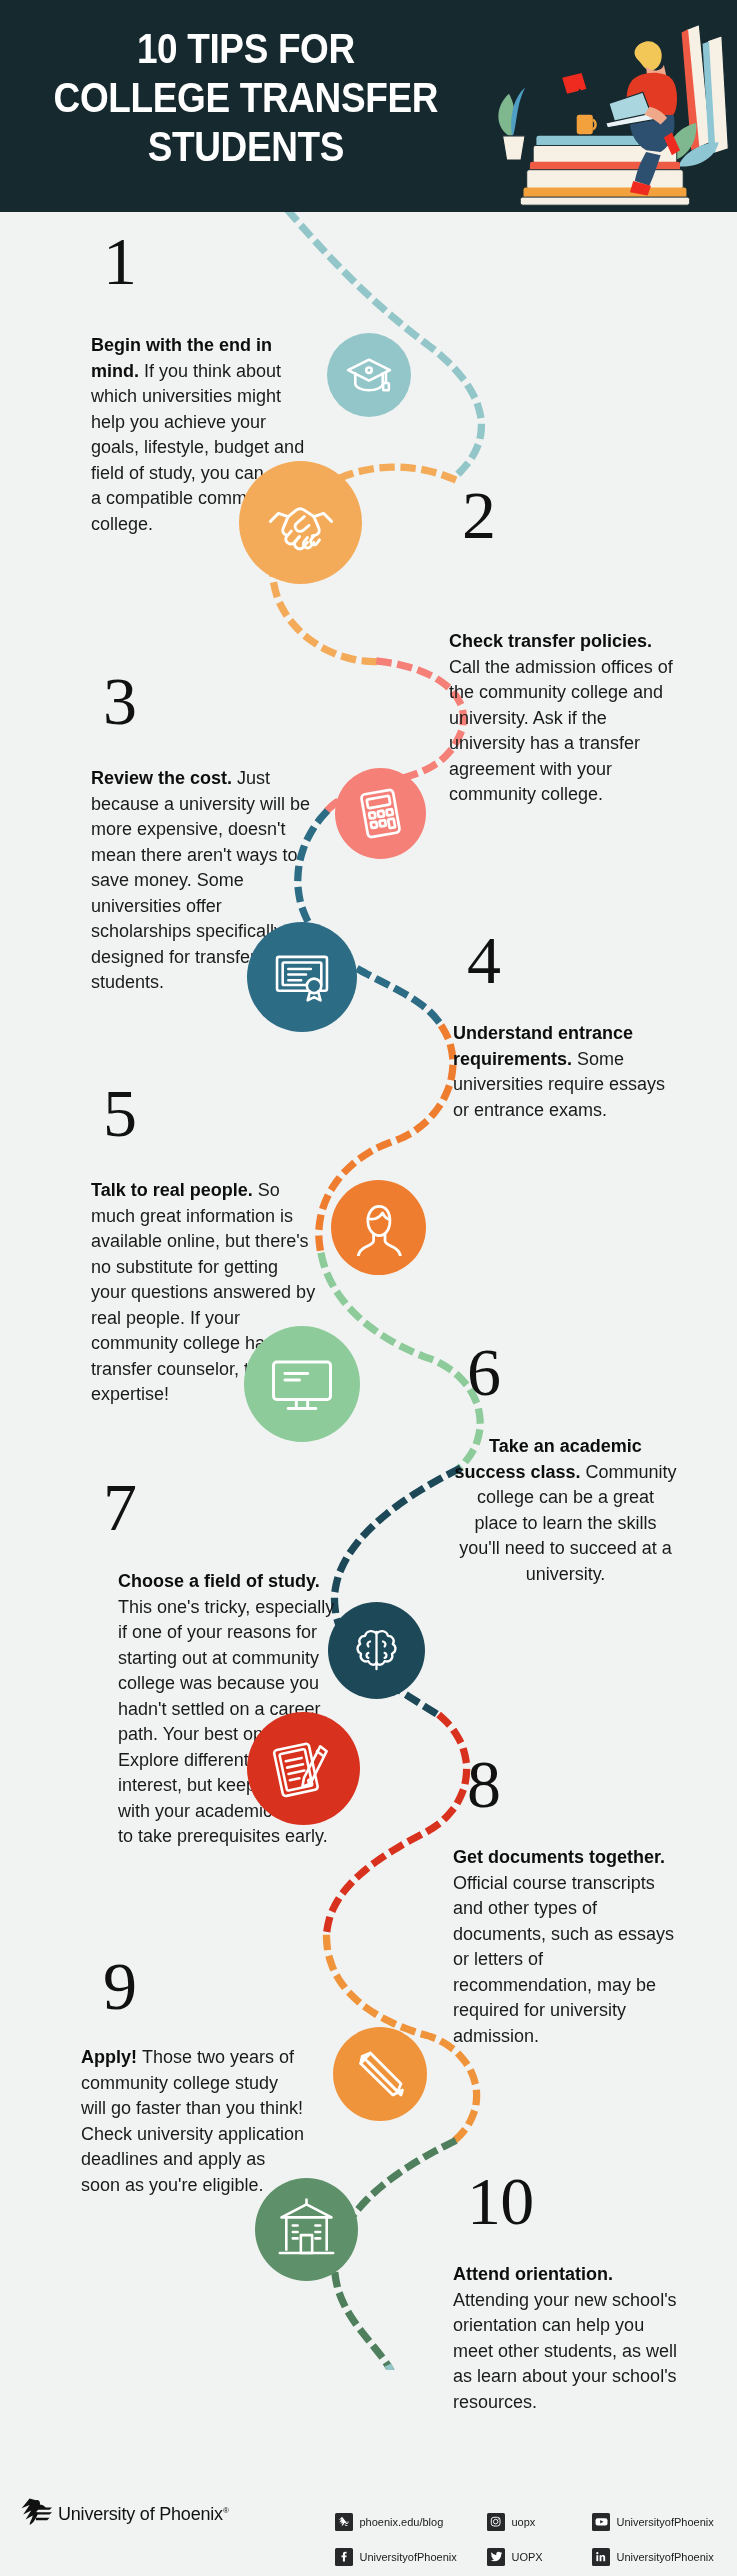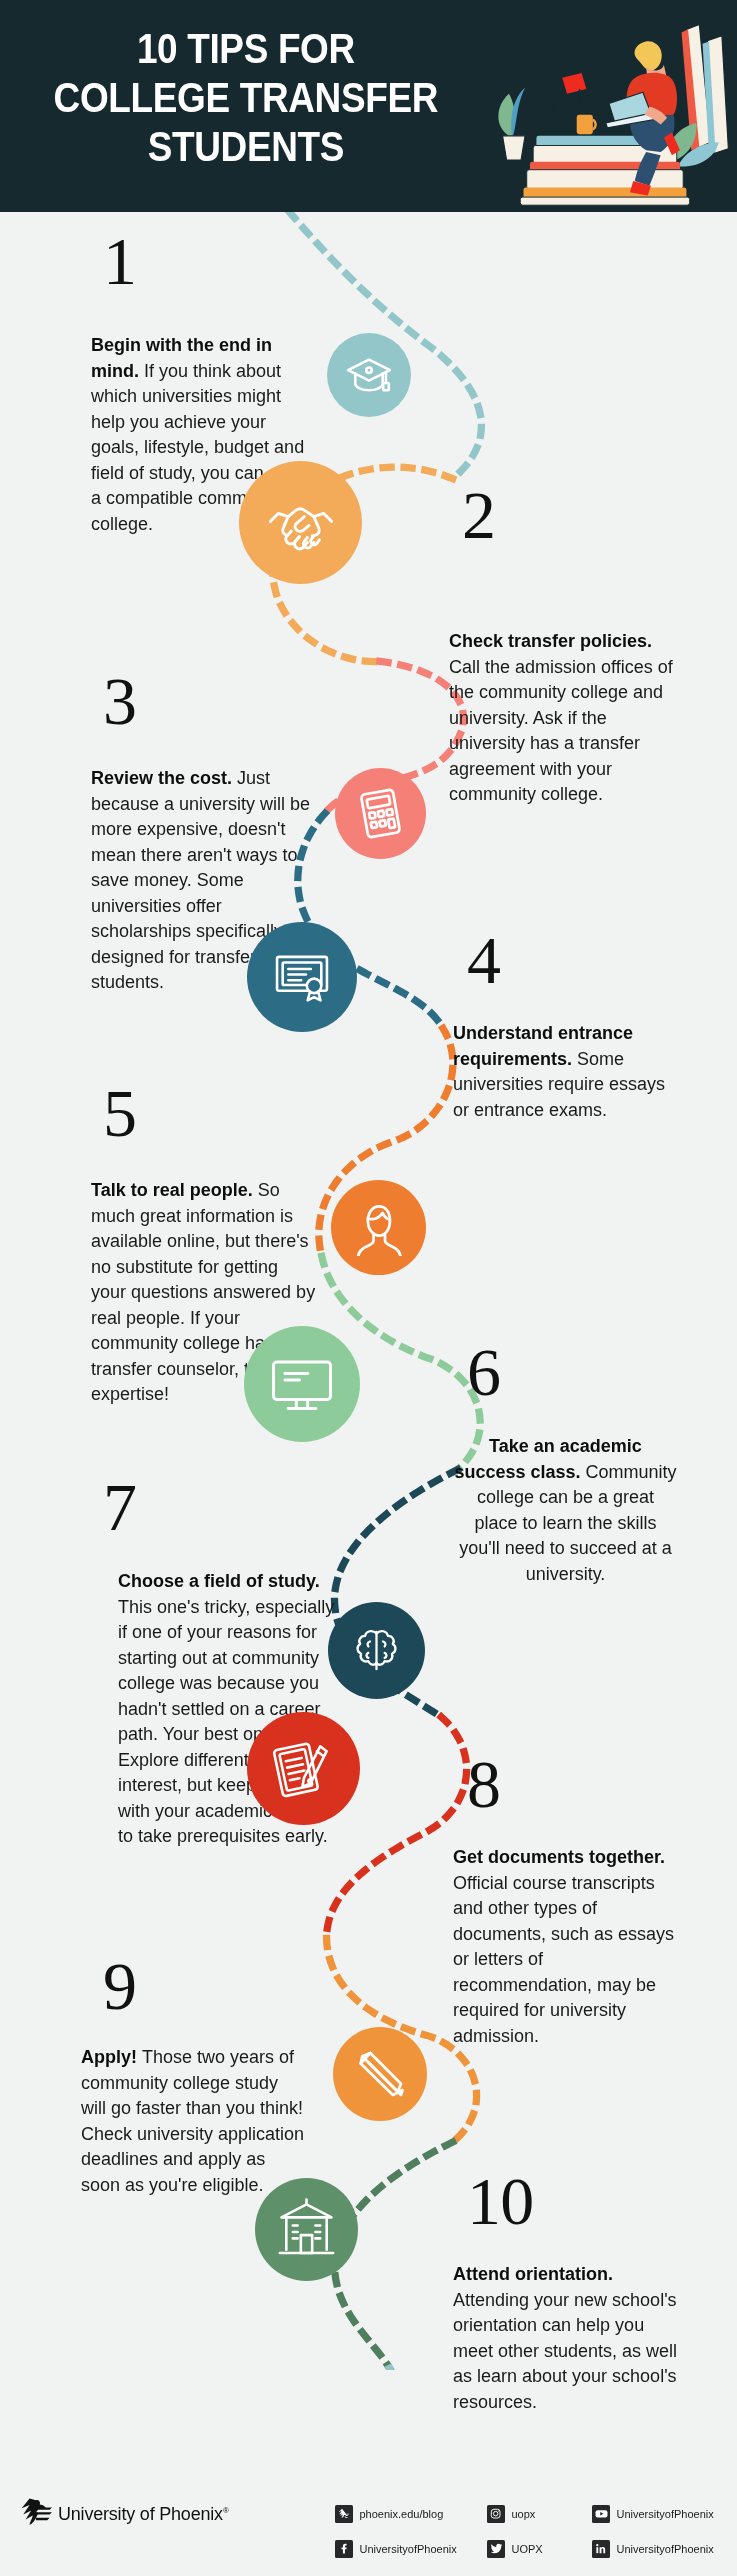--- a/index.html
+++ b/index.html
@@ -131,21 +131,21 @@
   }
   .brand-name {
     font-size: 18px;
     color: #111111;
     letter-spacing: -0.2px;
   }
   .brand-name sup { font-size: 8px; vertical-align: super; }
   .socials {
     position: absolute;
     left: 335px;
-    top: 21px;
+    top: 29px;
     display: grid;
     grid-template-columns: 144px 97px auto;
     grid-auto-rows: 29px;
     column-gap: 8px;
     row-gap: 6.5px;
   }
   .social {
     display: flex;
     align-items: center;
     gap: 6.5px;

